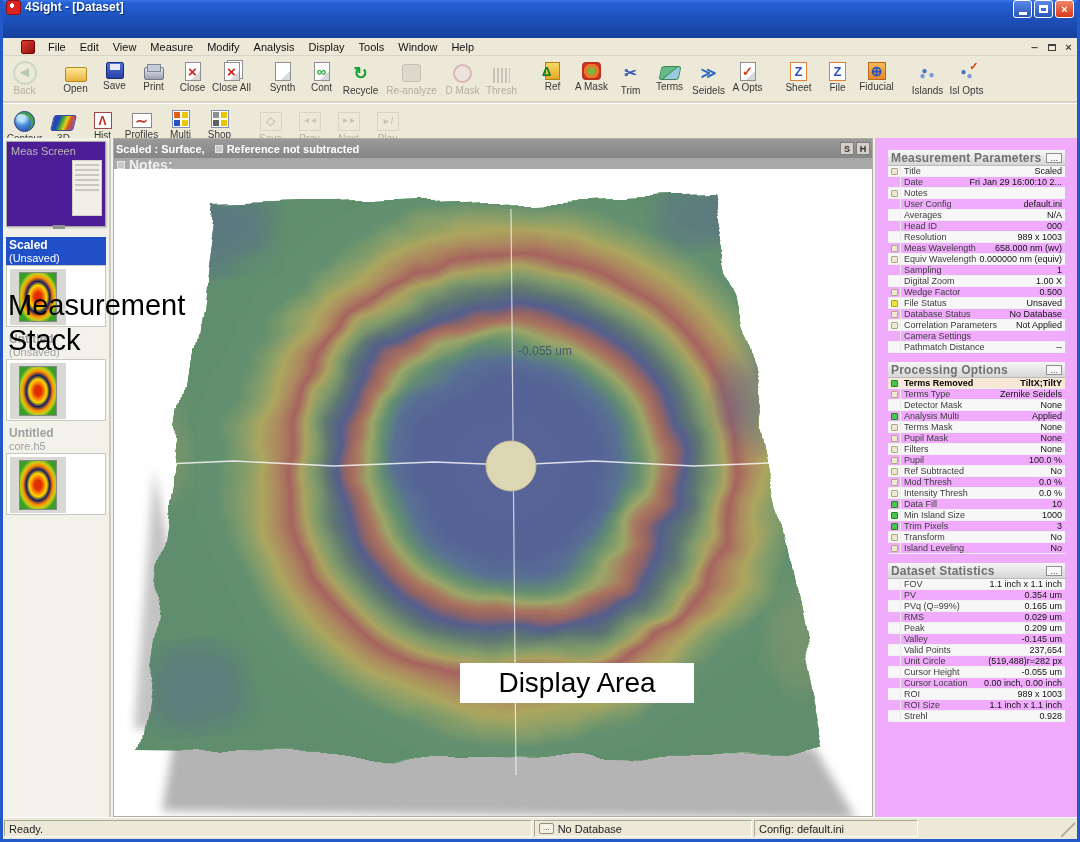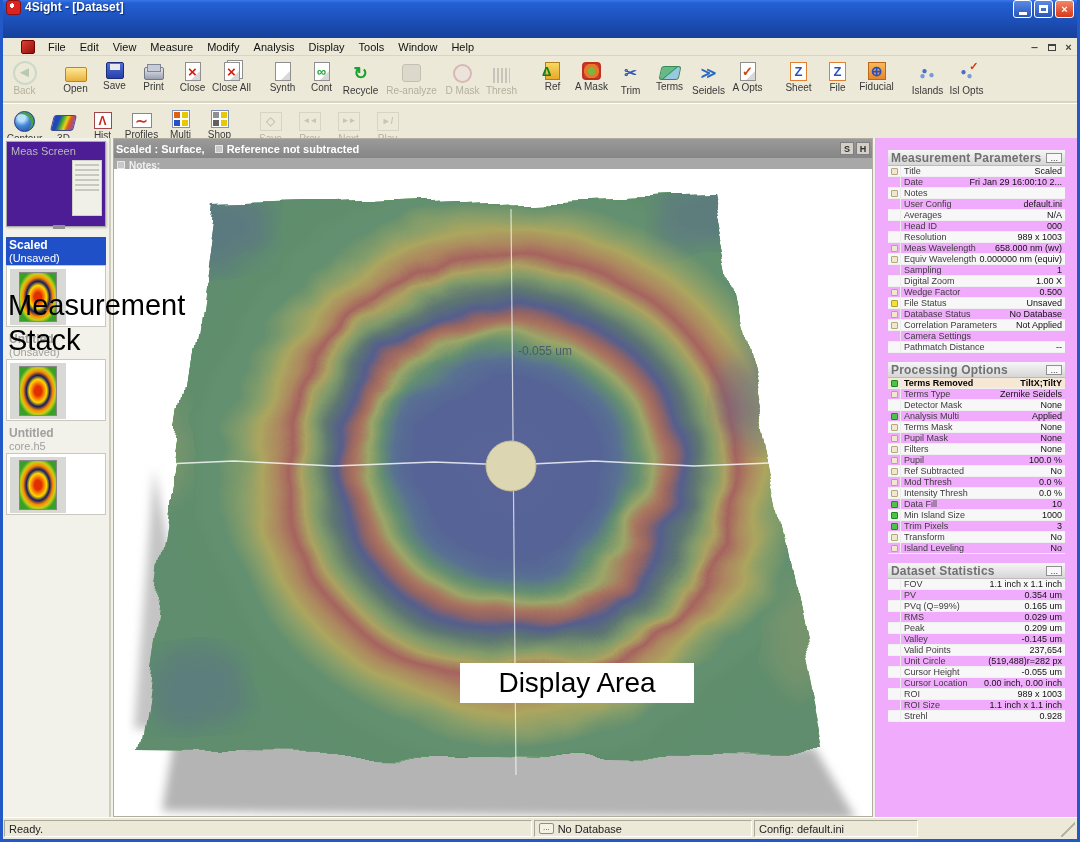--- a/index.html
+++ b/index.html
@@ -103,21 +103,21 @@
   .anno-stack { position:absolute; left:5px; top:150px; z-index:60; font-size:29px; color:#000; line-height:1.22; font-weight:500; letter-spacing:0; width:230px; }
 
   
   .display { position:absolute; left:110px; top:0; width:760px; bottom:0; background:#fff; border:1px solid #b0aca0; }
   .disp-header { height:19px; background:linear-gradient(180deg,#9a9a9a,#868686); display:flex; align-items:center; padding:0 2px; }
   .disp-header .ht { color:#fff; font-size:11px; font-weight:bold; margin-right:10px; white-space:nowrap; }
   .mini-sq { width:8px; height:8px; background:#c8c8c8; border:1px solid #e8e8e8; margin-right:4px; flex:none; }
   .disp-header .hspacer { flex:1; }
   .sh-btn { width:14px; height:13px; background:#d4d0c8; border:1px solid #808080; color:#303030; font-size:9px; font-weight:bold; text-align:center; line-height:12px; margin-left:2px; }
   .notes-bar { height:14px; background:#a8a8a8; display:flex; align-items:center; padding:0 3px; }
-  .notes-bar .nt { color:#f0f0f0; font-size:10px; font-weight:bold; }
+  .notes-bar .nt { color:#f0f0f0; font-size:14px; font-weight:bold; }
   .plot { position:absolute; left:0; top:30px; right:0; bottom:0; background:#fff; overflow:hidden; }
   .anno-display { position:absolute; left:346px; top:494px; width:234px; height:40px; background:#fff; z-index:50; display:flex; align-items:center; justify-content:center; font-size:28px; color:#000; font-weight:500; }
 
   
   .rightpanel { position:absolute; left:872px; right:0; top:0; bottom:0; background:#f0abfc; border-left:1px solid #c8c4b8; padding:12px; overflow:hidden; }
   .psection { margin-bottom:9px; }
   .phead { height:16px; background:linear-gradient(180deg,#f6f6f6,#d6d6d6); border-bottom:1px solid #bbb; display:flex; align-items:center; padding:0 3px; }
   .phead .pt { color:#707070; font-size:12px; font-weight:bold; flex:1; letter-spacing:0.2px; }
   .pmenu { font-size:9px; color:#404040; border:1px solid #909090; background:#f8f8f8; padding:0 3px; line-height:8px; height:10px; }
   .prow { height:11px; display:flex; align-items:center; font-size:9px; border-bottom:1px solid #f0f0f0; padding-right:3px; }

